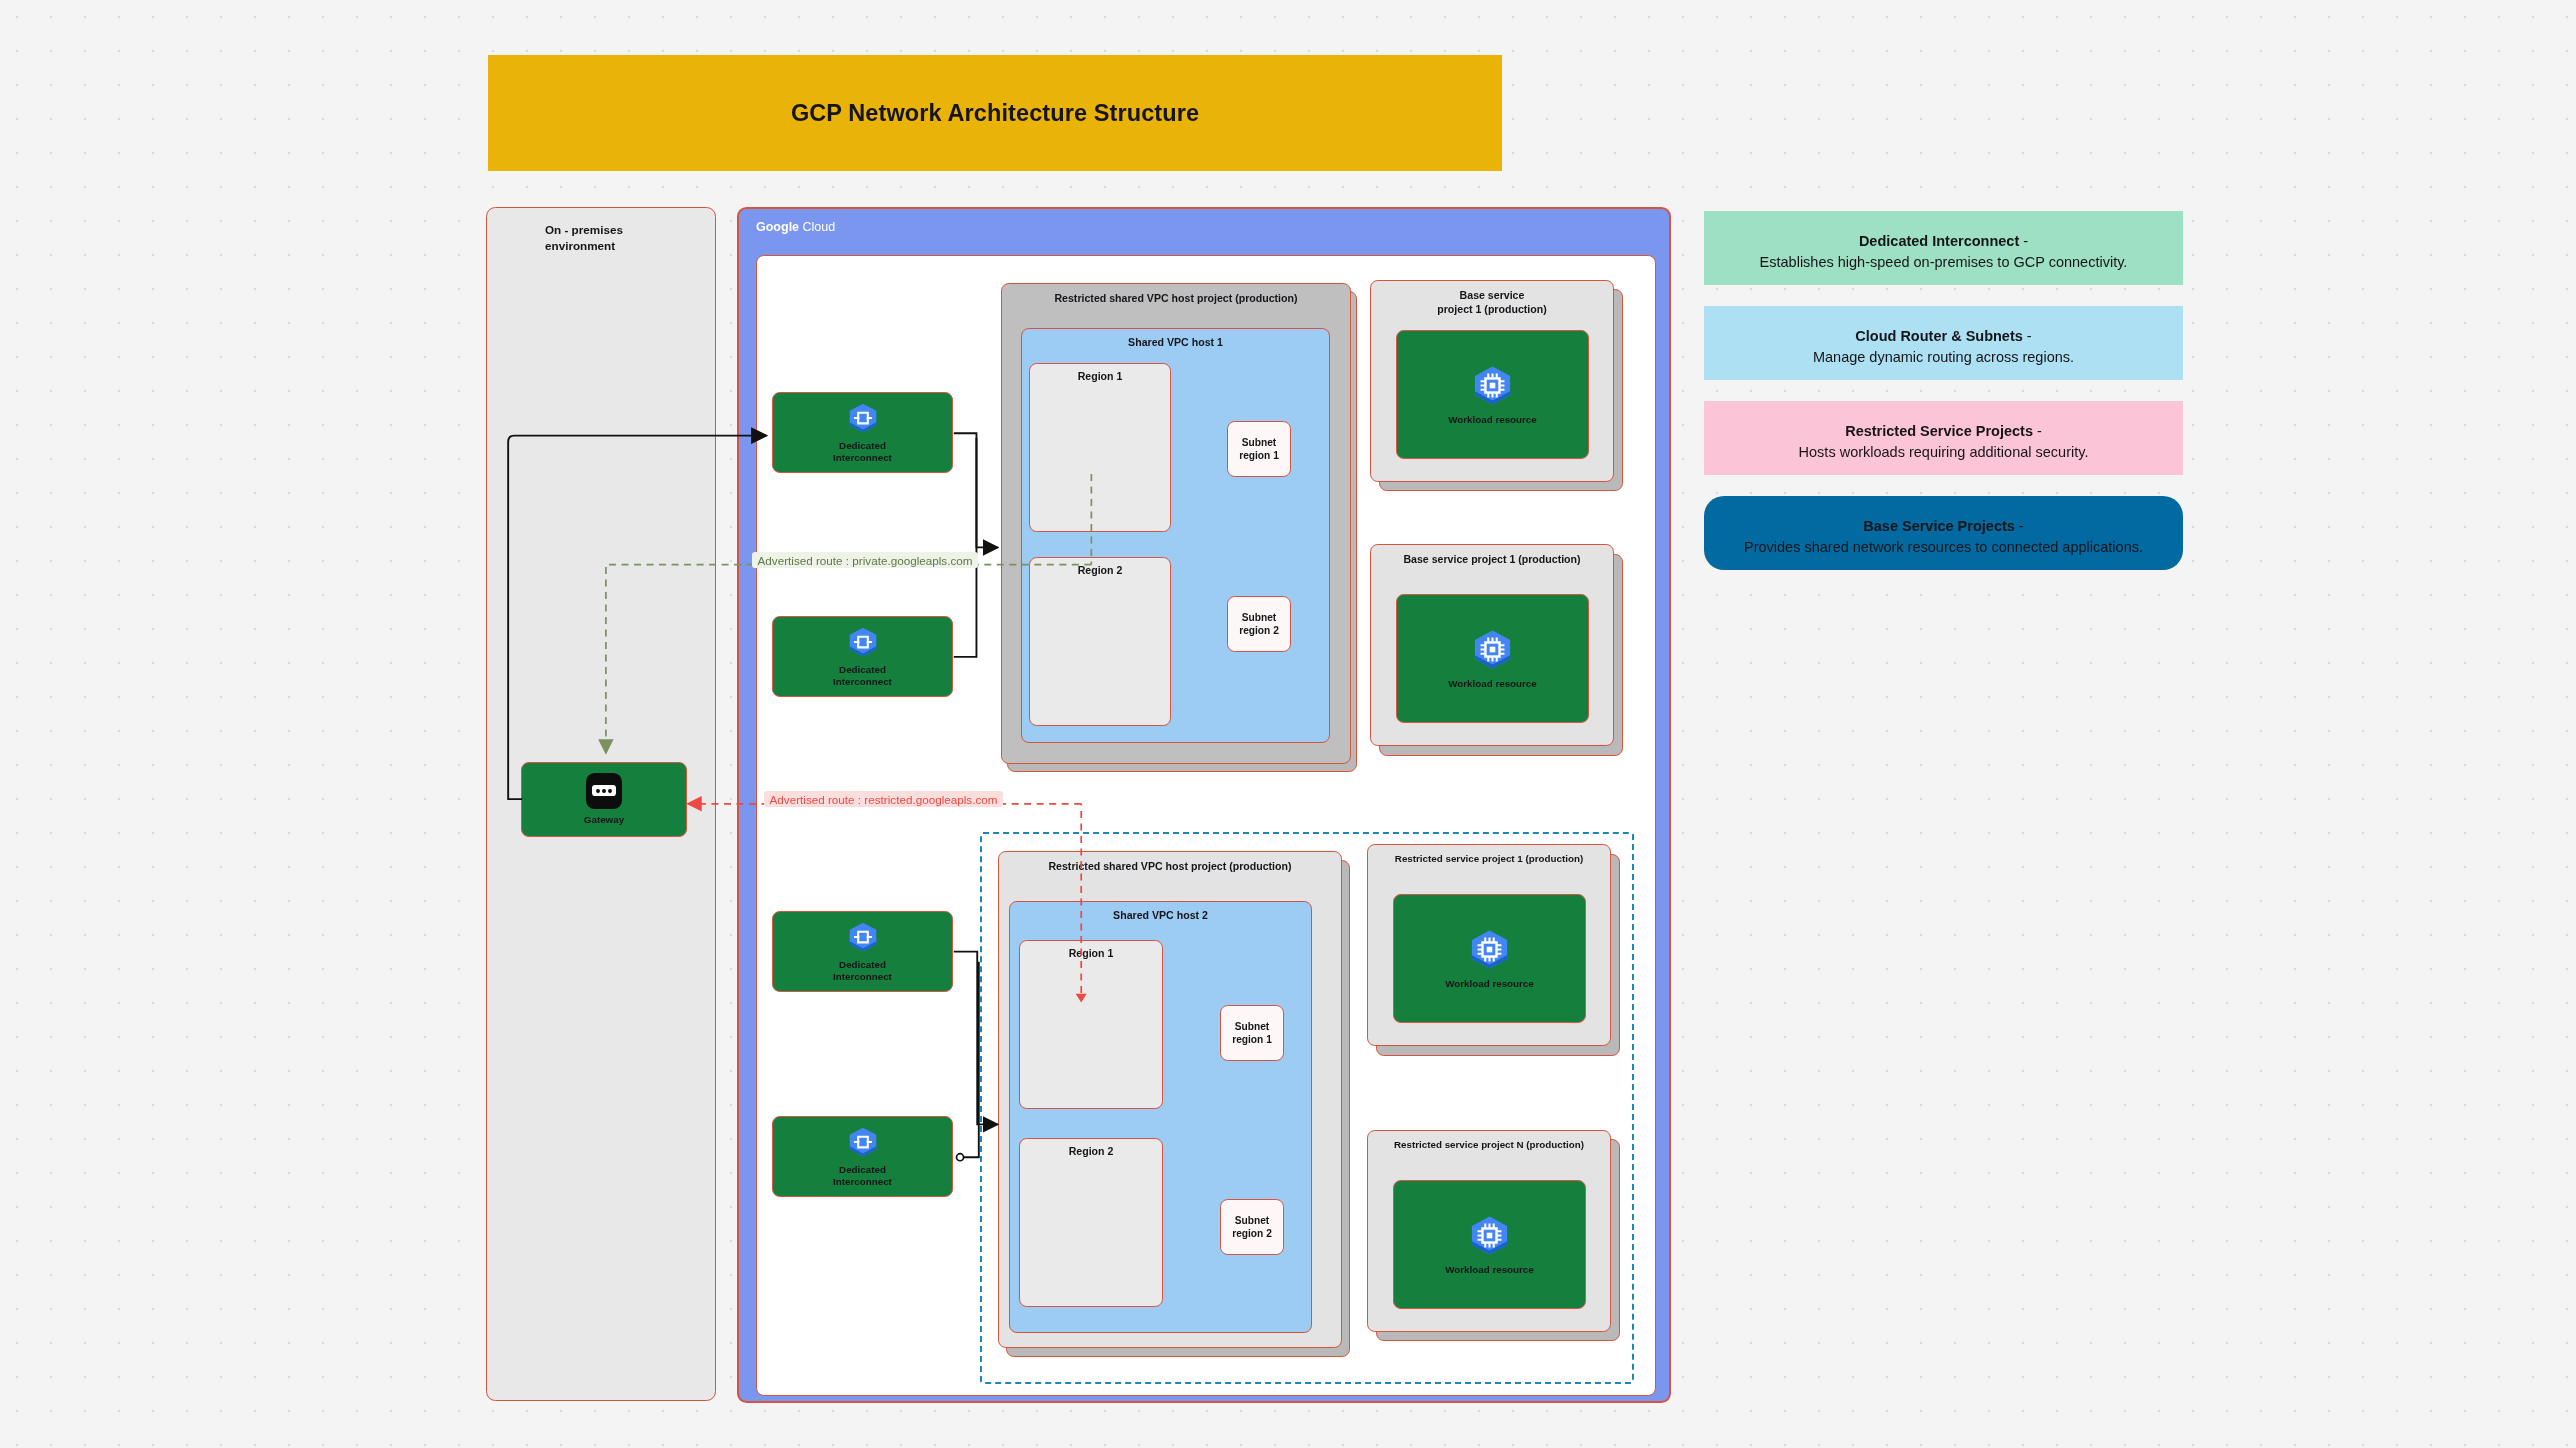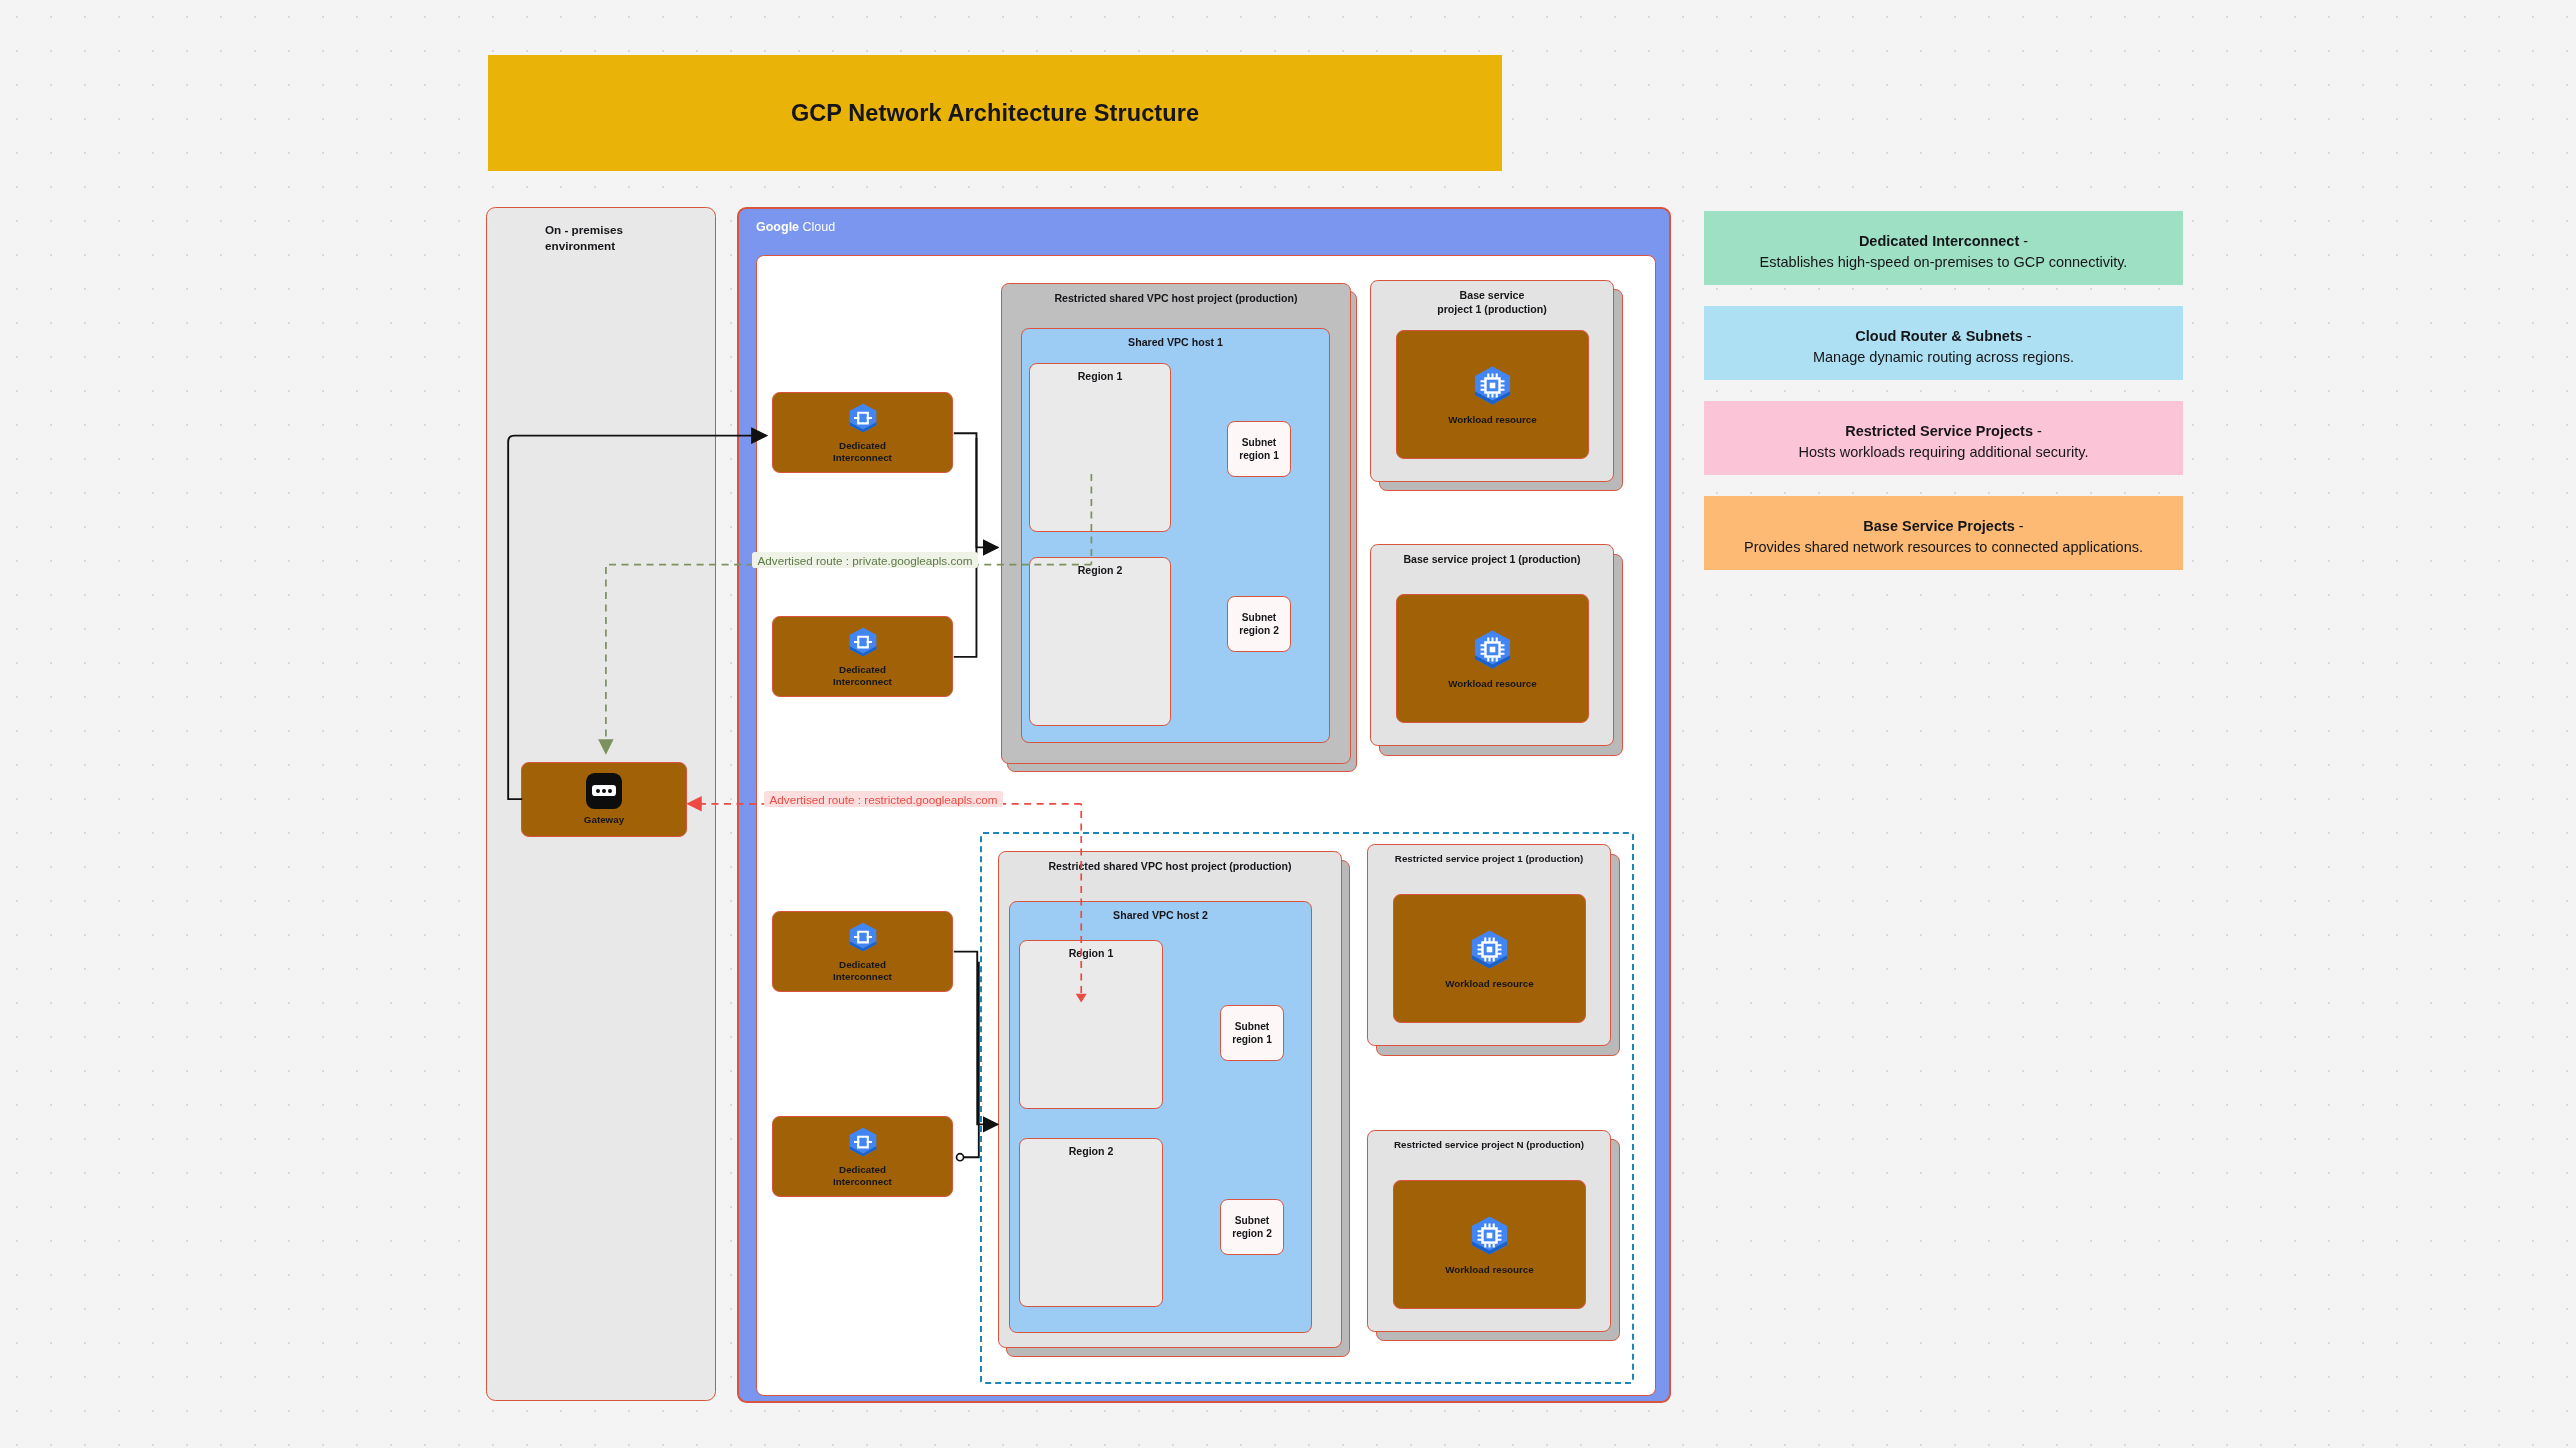--- a/index.html
+++ b/index.html
@@ -78,21 +78,21 @@
     left: 17px; top: 46px;
     width: 900px; height: 1141px;
     background: #ffffff;
     border: 1.6px solid #d9543f;
     border-radius: 7.8px;
   }
 
   
   .node {
     position: absolute;
-    background: #a16207;
+    background: #15803d;
     border: 1.6px solid #d9543f;
     border-radius: 7.8px;
     display: flex;
     flex-direction: column;
     align-items: center;
     justify-content: center;
     gap: 5.5px;
   }
   .node-label {
     font-size: 9.8px; font-weight: 700; color: #16161a;
@@ -529,20 +529,20 @@
 Establishes high-speed on-premises to GCP connectivity.</span>
     </div>
     <div class="legend-card legend-h-a" style="background:#ade0f2;">
       <span class="lg-term">Cloud Router &amp; Subnets</span><span style="white-space:pre-line;"> -
 Manage dynamic routing across regions.</span>
     </div>
     <div class="legend-card legend-h-a" style="background:#fcc5d7;">
       <span class="lg-term">Restricted Service Projects</span><span style="white-space:pre-line;"> -
 Hosts workloads requiring additional security.</span>
     </div>
-    <div class="legend-card legend-h-a" style="background:#fdba74;">
+    <div class="legend-card legend-h-a" style="background:#0369a1;border-radius:20px;">
       <span class="lg-term">Base Service Projects</span><span style="white-space:pre-line;"> -
 Provides shared network resources to connected applications.</span>
     </div>
   </div>
 
 </div>
 
 
 </body></html>

